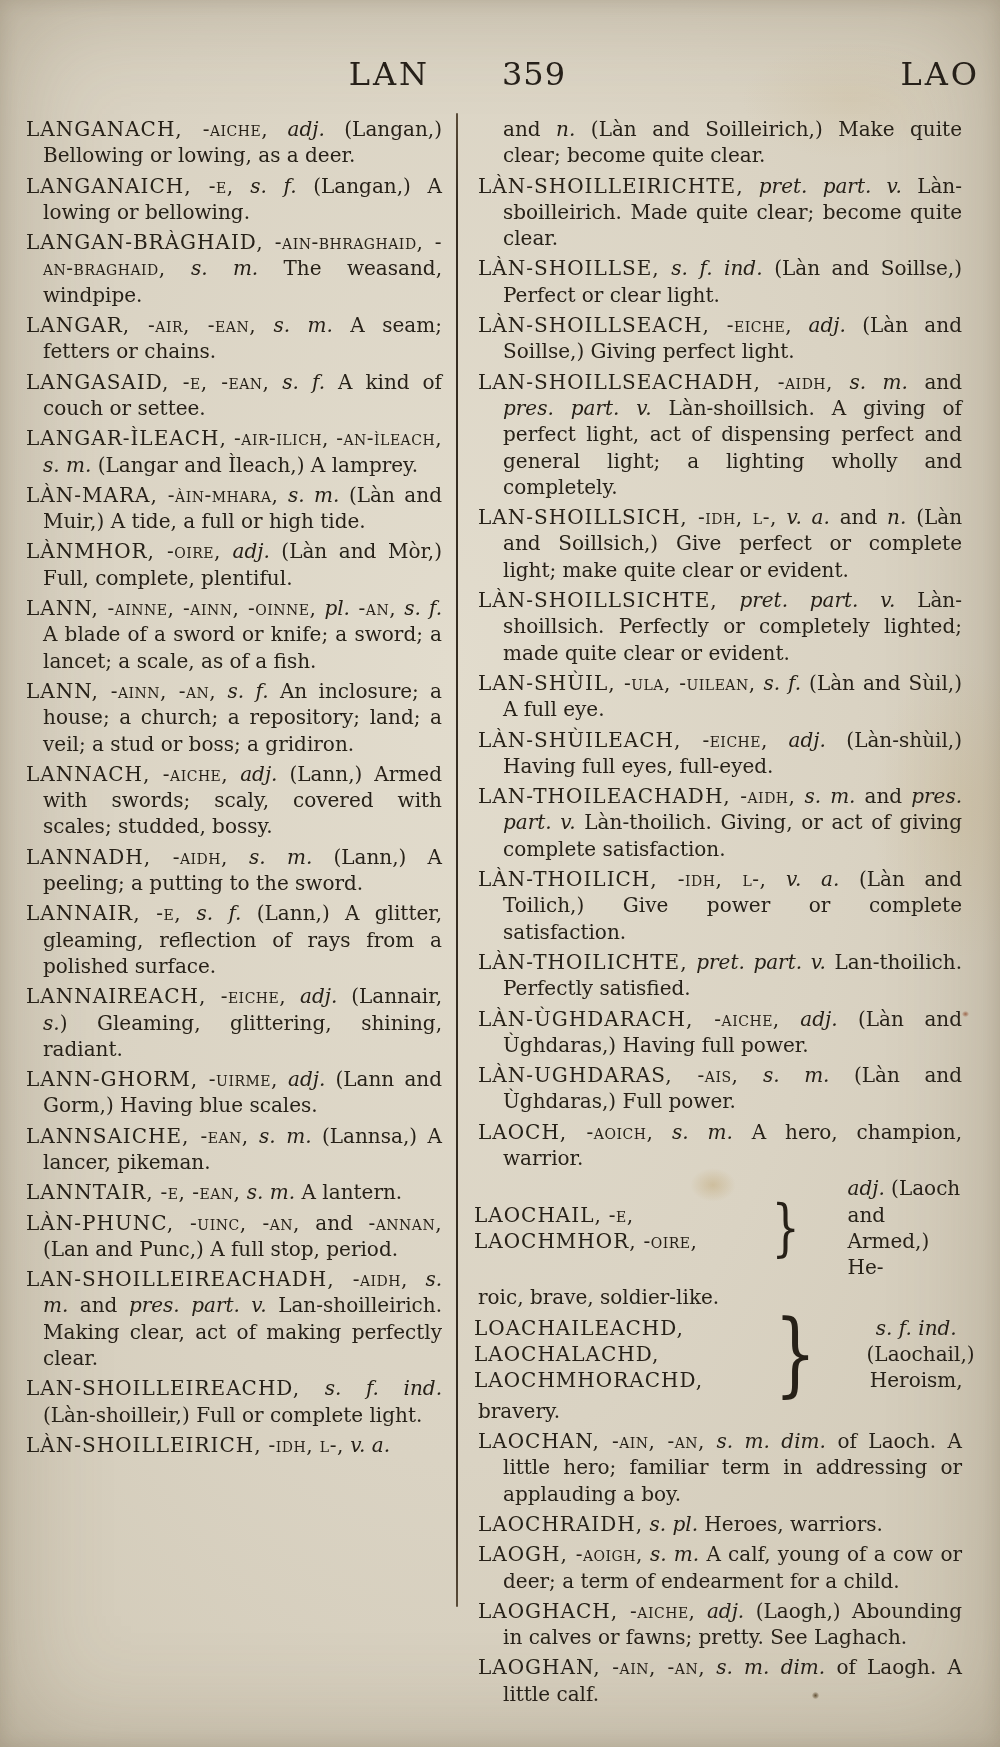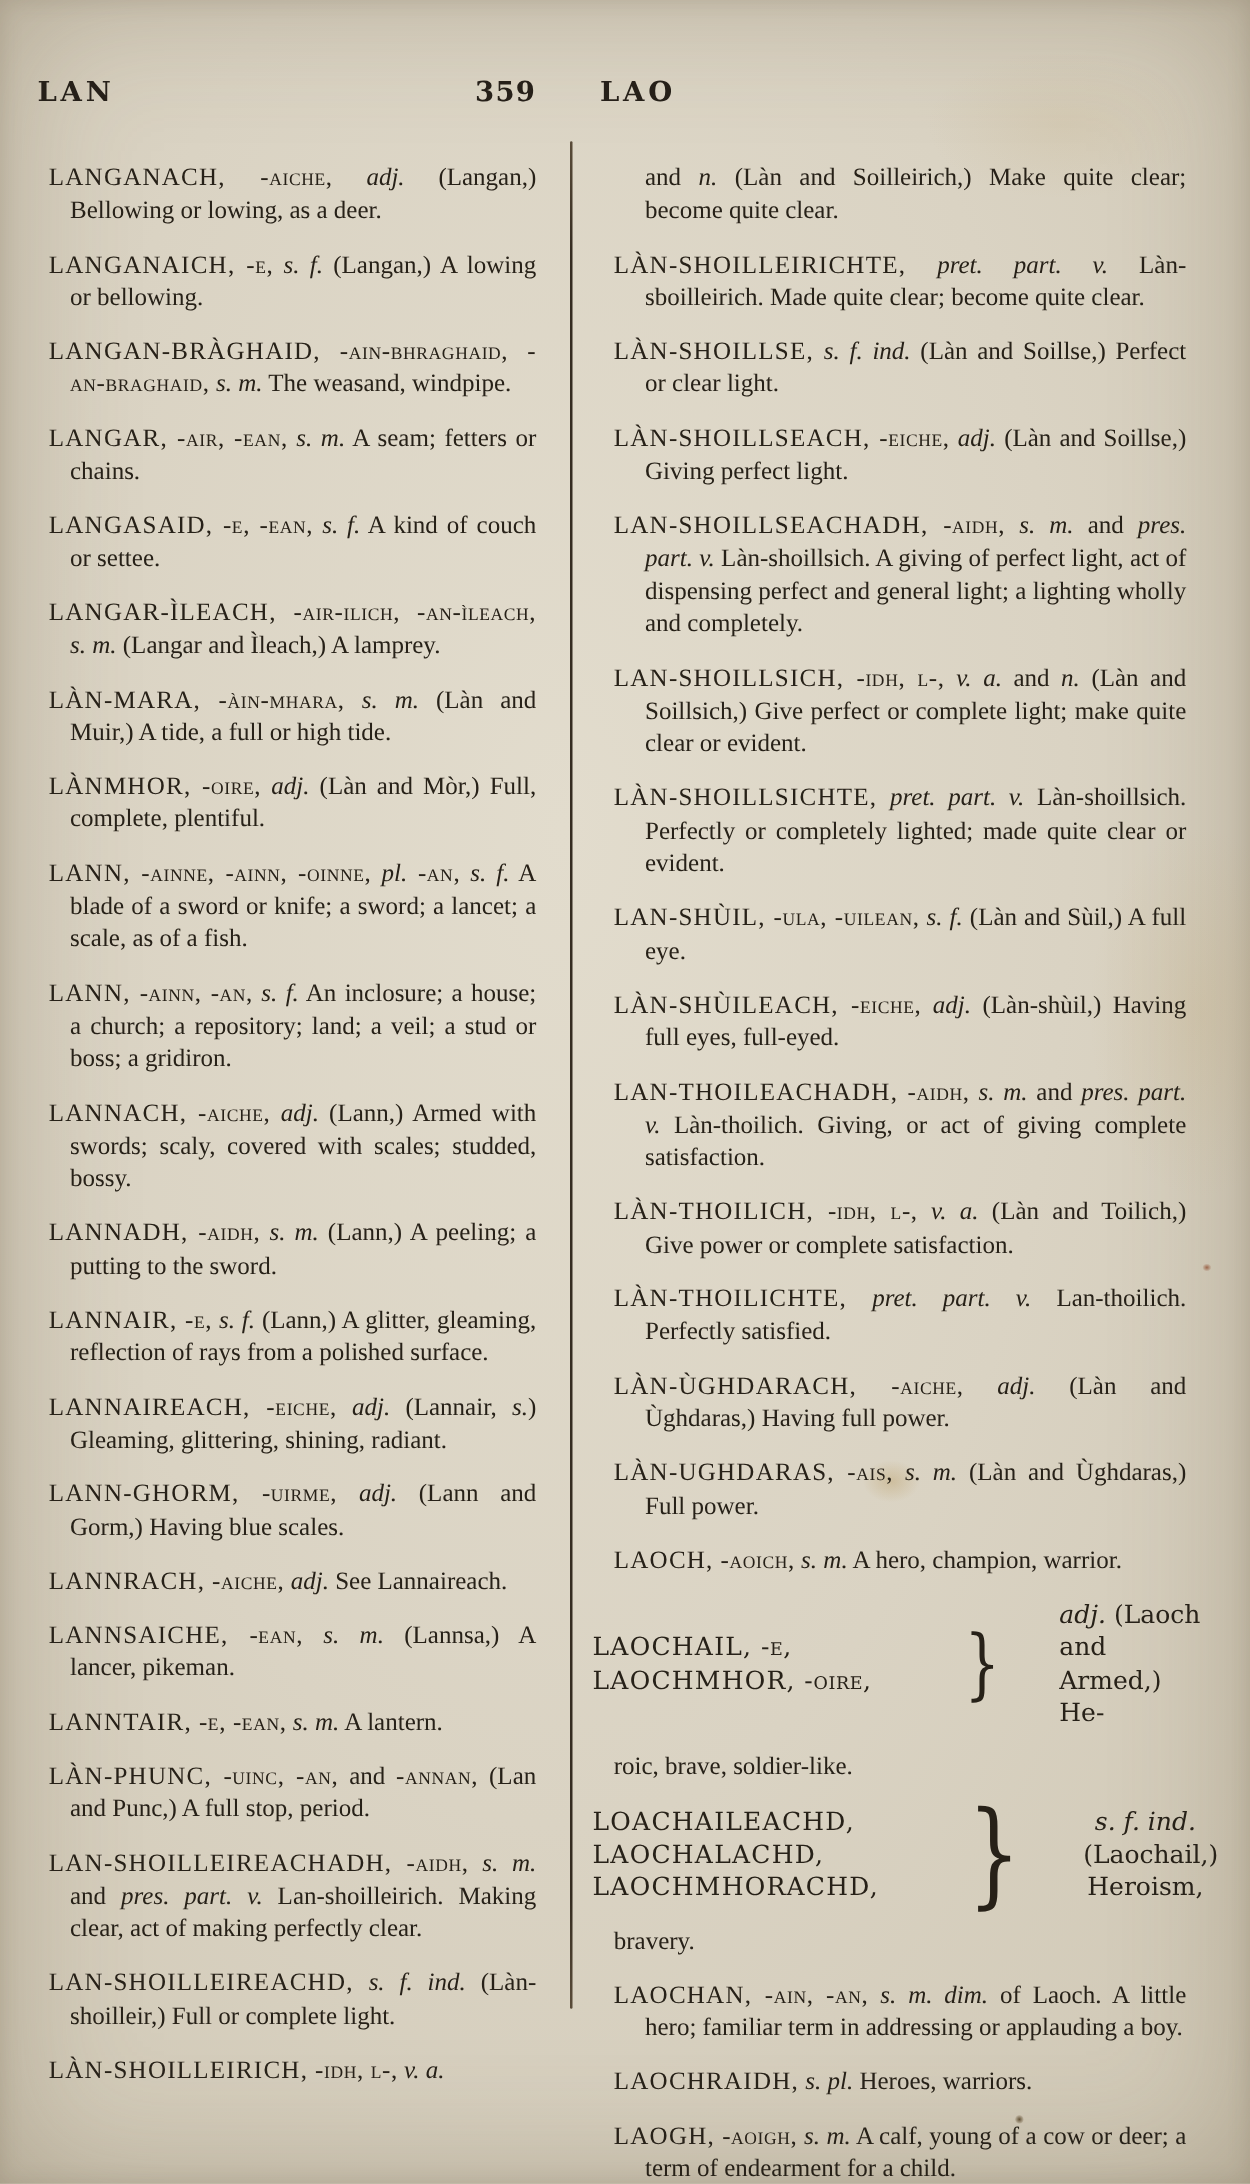--- a/index.html
+++ b/index.html
@@ -17,42 +17,42 @@
   }
   .stain{position:absolute;border-radius:50%;pointer-events:none;}
   #stain-1{left:870px;top:660px;width:180px;height:300px;background:radial-gradient(ellipse,rgba(190,160,100,0.16),rgba(190,160,100,0) 70%);}
   #stain-2{left:690px;top:1168px;width:46px;height:34px;background:radial-gradient(ellipse,rgba(176,140,70,0.30),rgba(176,140,70,0) 70%);}
   #stain-3{left:962px;top:1011px;width:7px;height:6px;background:radial-gradient(ellipse,rgba(140,70,40,0.75),rgba(140,70,40,0) 75%);}
   #stain-4{left:812px;top:1692px;width:7px;height:7px;background:radial-gradient(ellipse,rgba(80,60,30,0.85),rgba(80,60,30,0) 78%);}
   #stain-5{left:740px;top:40px;width:220px;height:120px;background:radial-gradient(ellipse,rgba(185,155,95,0.12),rgba(185,155,95,0) 70%);}
 
   .hdr{
     position:absolute;top:56px;height:36px;
-    font-size:22px;font-weight:700;letter-spacing:3px;line-height:36px;
-    text-align:left;color:#262019;
+    font-size:32px;font-weight:400;letter-spacing:3px;line-height:36px;
+    text-align:right;color:#262019;
   }
   #hdr-left{left:30px;width:400px;}
   #hdr-num{left:380px;width:186px;letter-spacing:1px;}
   #hdr-right{left:480px;width:500px;}
 
   #divider{
     position:absolute;left:456px;top:113px;width:2px;height:1494px;
     background:linear-gradient(#5a4c39, #352c21 6%, #352c21 94%, #5a4c39);
     border-radius:2px;
   }
 
   .col{
     position:absolute;top:112px;
     font-size:20px;line-height:26.3px;
     color:#272118;
   }
   #col-left{left:22px;width:424px;}
   #col-right{left:474px;width:492px;}
 
-  .entry{margin:17px;text-align:justify;font-family:Liberation Serif, serif;}
+  .entry{margin:4px;text-align:justify;}
   #col-left .entry{text-indent:-17px;padding-left:17px;}
   #col-right .entry{text-indent:-25px;padding-left:25px;}
   .entry.cont{text-indent:0 !important;padding-left:25px !important;}
   .entry.tail{text-indent:0 !important;padding-left:0 !important;}
 
   .seg-hw{letter-spacing:1px;}
   .seg-sc{font-variant:small-caps;letter-spacing:0.5px;}
   .seg-it{font-style:italic;}
 
   .brace-entry{margin:0;}
@@ -93,21 +93,20 @@
       <p class="entry"><span class="seg-hw">LANGAR-ÌLEACH,</span><span class="seg-sc"> -air-ilich, -an-ìleach,</span><span class="seg-rm"> </span><span class="seg-it">s. m.</span><span class="seg-rm"> (Langar and Ìleach,) A lamprey.</span></p>
       <p class="entry"><span class="seg-hw">LÀN-MARA,</span><span class="seg-sc"> -àin-mhara,</span><span class="seg-rm"> </span><span class="seg-it">s. m.</span><span class="seg-rm"> (Làn and Muir,) A tide, a full or high tide.</span></p>
       <p class="entry"><span class="seg-hw">LÀNMHOR,</span><span class="seg-sc"> -oire,</span><span class="seg-it"> adj.</span><span class="seg-rm"> (Làn and Mòr,) Full, complete, plentiful.</span></p>
       <p class="entry"><span class="seg-hw">LANN,</span><span class="seg-sc"> -ainne, -ainn, -oinne,</span><span class="seg-it"> pl.</span><span class="seg-sc"> -an,</span><span class="seg-rm"> </span><span class="seg-it">s. f.</span><span class="seg-rm"> A blade of a sword or knife; a sword; a lancet; a scale, as of a fish.</span></p>
       <p class="entry"><span class="seg-hw">LANN,</span><span class="seg-sc"> -ainn, -an,</span><span class="seg-rm"> </span><span class="seg-it">s. f.</span><span class="seg-rm"> An inclosure; a house; a church; a repository; land; a veil; a stud or boss; a gridiron.</span></p>
       <p class="entry"><span class="seg-hw">LANNACH,</span><span class="seg-sc"> -aiche,</span><span class="seg-it"> adj.</span><span class="seg-rm"> (Lann,) Armed with swords; scaly, covered with scales; studded, bossy.</span></p>
       <p class="entry"><span class="seg-hw">LANNADH,</span><span class="seg-sc"> -aidh,</span><span class="seg-rm"> </span><span class="seg-it">s. m.</span><span class="seg-rm"> (Lann,) A peeling; a putting to the sword.</span></p>
       <p class="entry"><span class="seg-hw">LANNAIR,</span><span class="seg-sc"> -e,</span><span class="seg-rm"> </span><span class="seg-it">s. f.</span><span class="seg-rm"> (Lann,) A glitter, gleaming, reflection of rays from a polished surface.</span></p>
       <p class="entry"><span class="seg-hw">LANNAIREACH,</span><span class="seg-sc"> -eiche,</span><span class="seg-it"> adj.</span><span class="seg-rm"> (Lannair, </span><span class="seg-it">s.</span><span class="seg-rm">) Gleaming, glittering, shining, radiant.</span></p>
       <p class="entry"><span class="seg-hw">LANN-GHORM,</span><span class="seg-sc"> -uirme,</span><span class="seg-it"> adj.</span><span class="seg-rm"> (Lann and Gorm,) Having blue scales.</span></p>
-      <p class="entry"><span class="seg-hw">LANNRACH,</span><span class="seg-sc"> -aiche,</span><span class="seg-it"> adj.</span><span class="seg-rm"> See Lannaireach.</span></p>
       <p class="entry"><span class="seg-hw">LANNSAICHE,</span><span class="seg-sc"> -ean,</span><span class="seg-rm"> </span><span class="seg-it">s. m.</span><span class="seg-rm"> (Lannsa,) A lancer, pikeman.</span></p>
       <p class="entry"><span class="seg-hw">LANNTAIR,</span><span class="seg-sc"> -e, -ean,</span><span class="seg-rm"> </span><span class="seg-it">s. m.</span><span class="seg-rm"> A lantern.</span></p>
       <p class="entry"><span class="seg-hw">LÀN-PHUNC,</span><span class="seg-sc"> -uinc, -an,</span><span class="seg-rm"> and </span><span class="seg-sc">-annan,</span><span class="seg-rm"> (Lan and Punc,) A full stop, period.</span></p>
       <p class="entry"><span class="seg-hw">LAN-SHOILLEIREACHADH,</span><span class="seg-sc"> -aidh,</span><span class="seg-rm"> </span><span class="seg-it">s. m.</span><span class="seg-rm"> and </span><span class="seg-it">pres. part. v.</span><span class="seg-rm"> Lan-shoilleirich. Making clear, act of making perfectly clear.</span></p>
       <p class="entry"><span class="seg-hw">LAN-SHOILLEIREACHD,</span><span class="seg-rm"> </span><span class="seg-it">s. f. ind.</span><span class="seg-rm"> (Làn-shoilleir,) Full or complete light.</span></p>
       <p class="entry"><span class="seg-hw">LÀN-SHOILLEIRICH,</span><span class="seg-sc"> -idh, l-,</span><span class="seg-rm"> </span><span class="seg-it">v. a.</span></p>
     </div>
   <div class="col" id="col-right">
       <p class="entry cont"><span class="seg-rm">and </span><span class="seg-it">n.</span><span class="seg-rm"> (Làn and Soilleirich,) Make quite clear; become quite clear.</span></p>
       <p class="entry"><span class="seg-hw">LÀN-SHOILLEIRICHTE,</span><span class="seg-rm"> </span><span class="seg-it">pret. part. v.</span><span class="seg-rm"> Làn-sboilleirich. Made quite clear; become quite clear.</span></p>

